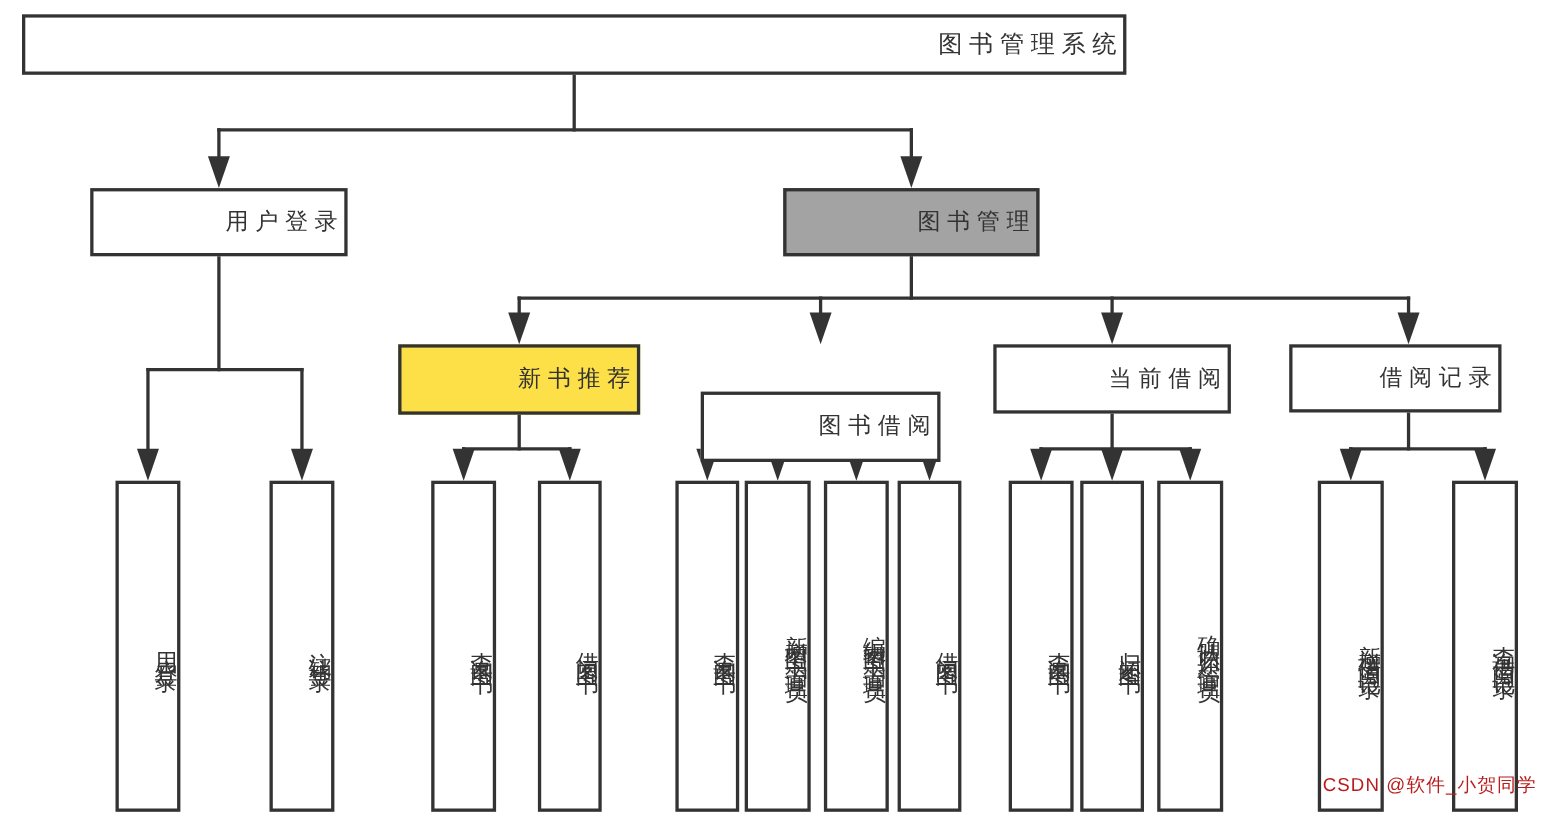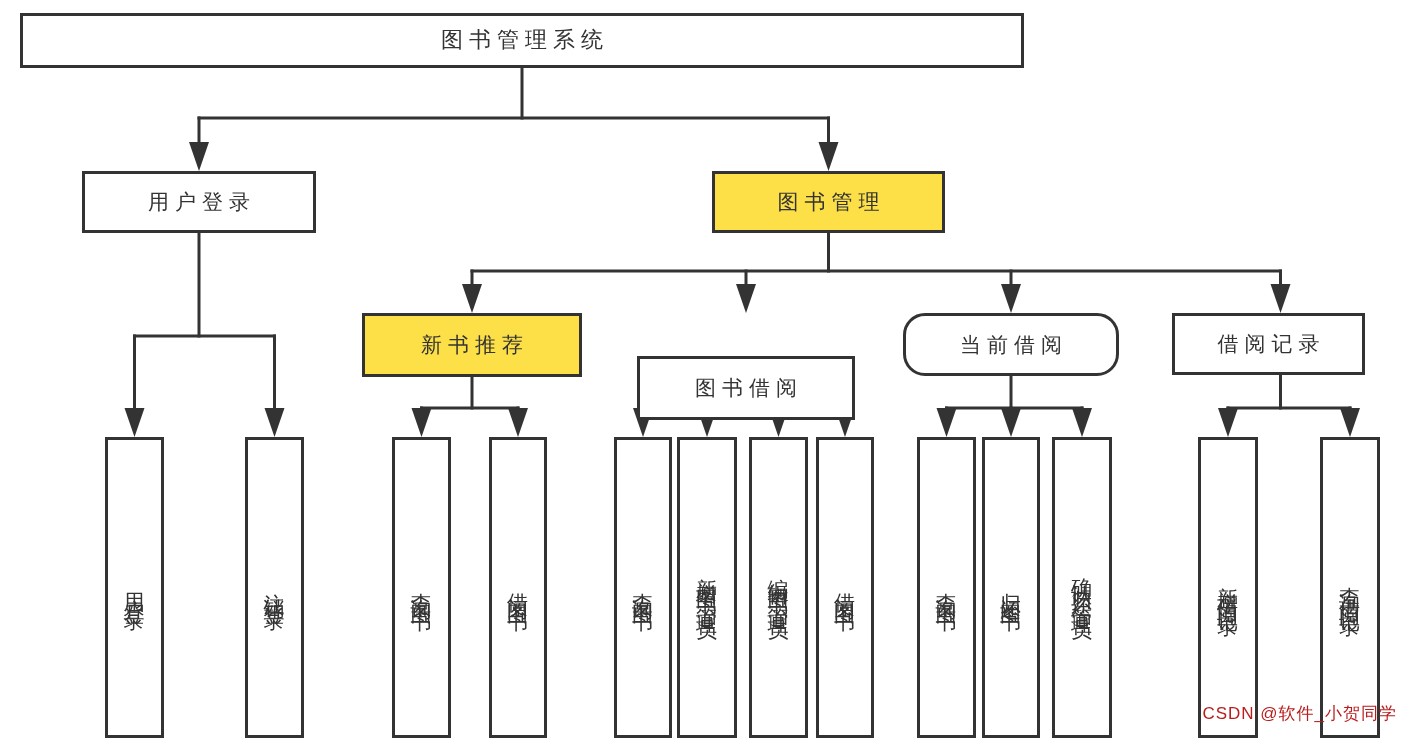--- a/index.html
+++ b/index.html
@@ -23,21 +23,21 @@
     height: 747px;
     pointer-events: none;
   }
   .node {
     position: absolute;
     box-sizing: border-box;
     background: #ffffff;
     border: 3px solid #333333;
     display: flex;
     align-items: center;
-    justify-content: center;
+    justify-content: flex-end;
     color: #333333;
     z-index: 2;
   }
   .node-h span {
     font-size: 21px;
     letter-spacing: 6px;
     text-indent: 6px;
     white-space: nowrap;
     line-height: 1.2;
   }
@@ -120,30 +120,30 @@
       <line x1="1350" y1="408" x2="1350" y2="412" stroke="#333333" stroke-width="3" stroke-linecap="square"></line>
       <polygon points="1340,408 1360,408 1350,437" fill="#333333"></polygon>
     </svg>
   <div class="watermark">CSDN @软件_小贺同学</div>
 <div class="node node-h node-root" style="left: 20px; top: 13px; width: 1004px; height: 55px; border-color: rgb(51, 51, 51); color: rgb(51, 51, 51); background: rgb(255, 255, 255);">
       <span>图书管理系统</span>
     </div>
     <div class="node node-h" style="left: 82px; top: 171px; width: 234px; height: 62px; border-color: rgb(51, 51, 51); color: rgb(51, 51, 51); background: rgb(255, 255, 255);">
       <span>用户登录</span>
     </div>
-    <div class="node node-h" style="left: 712px; top: 171px; width: 233px; height: 62px; border-color: rgb(51, 51, 51); color: rgb(51, 51, 51); background: #fde047;">
+    <div class="node node-h" style="left: 712px; top: 171px; width: 233px; height: 62px; border-color: rgb(51, 51, 51); color: rgb(51, 51, 51); background: #a3a3a3;">
       <span>图书管理</span>
     </div>
     <div class="node node-h" style="left: 362px; top: 313px; width: 220px; height: 64px; border-color: rgb(51, 51, 51); color: rgb(51, 51, 51); background: #fde047;">
       <span>新书推荐</span>
     </div>
     <div class="node node-h" style="left: 637px; top: 313px; width: 218px; height: 64px; border-color: rgb(51, 51, 51); color: rgb(51, 51, 51); background: rgb(255, 255, 255); margin-top: 43px;">
       <span>图书借阅</span>
     </div>
-    <div class="node node-h" style="left: 903px; top: 313px; width: 216px; height: 63px; border-color: rgb(51, 51, 51); color: rgb(51, 51, 51); background: rgb(255, 255, 255); border-radius: 22px;">
+    <div class="node node-h" style="left: 903px; top: 313px; width: 216px; height: 63px; border-color: rgb(51, 51, 51); color: rgb(51, 51, 51); background: rgb(255, 255, 255);">
       <span>当前借阅</span>
     </div>
     <div class="node node-h" style="left: 1172px; top: 313px; width: 193px; height: 62px; border-color: rgb(51, 51, 51); color: rgb(51, 51, 51); background: rgb(255, 255, 255);">
       <span>借阅记录</span>
     </div>
     <div class="node node-v" style="left: 105px; top: 437px; width: 59px; height: 301px; border-color: rgb(51, 51, 51); color: rgb(51, 51, 51); background: rgb(255, 255, 255);">
       <span>用户登录</span>
     </div>
     <div class="node node-v" style="left: 245px; top: 437px; width: 59px; height: 301px; border-color: rgb(51, 51, 51); color: rgb(51, 51, 51); background: rgb(255, 255, 255);">
       <span>注销登录</span>

